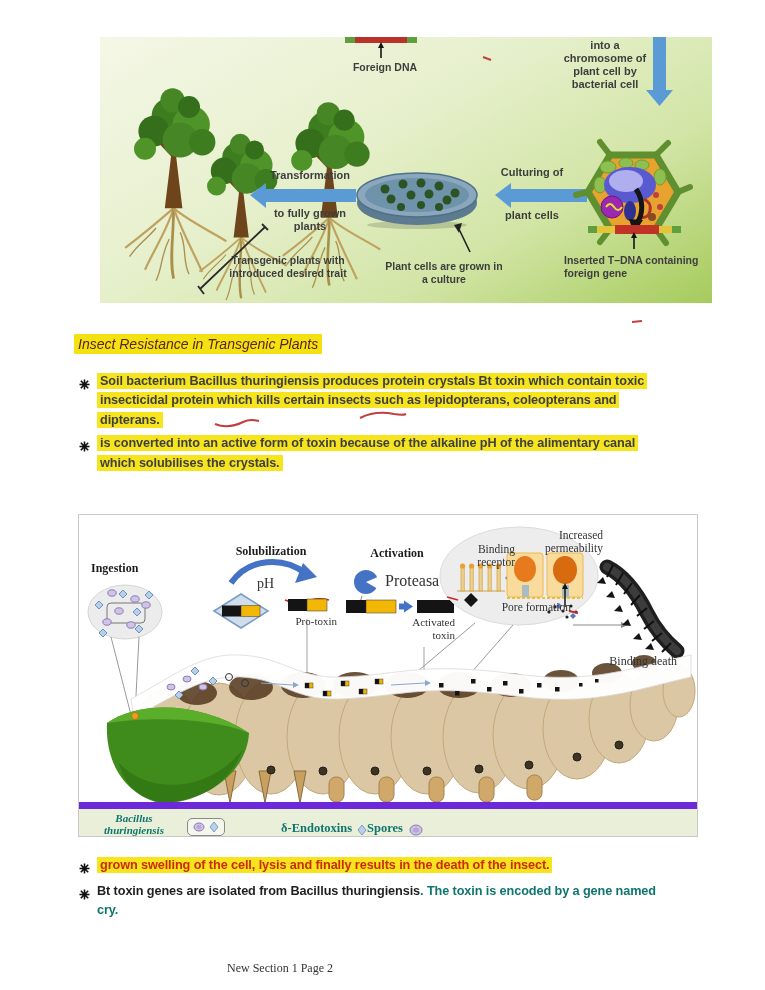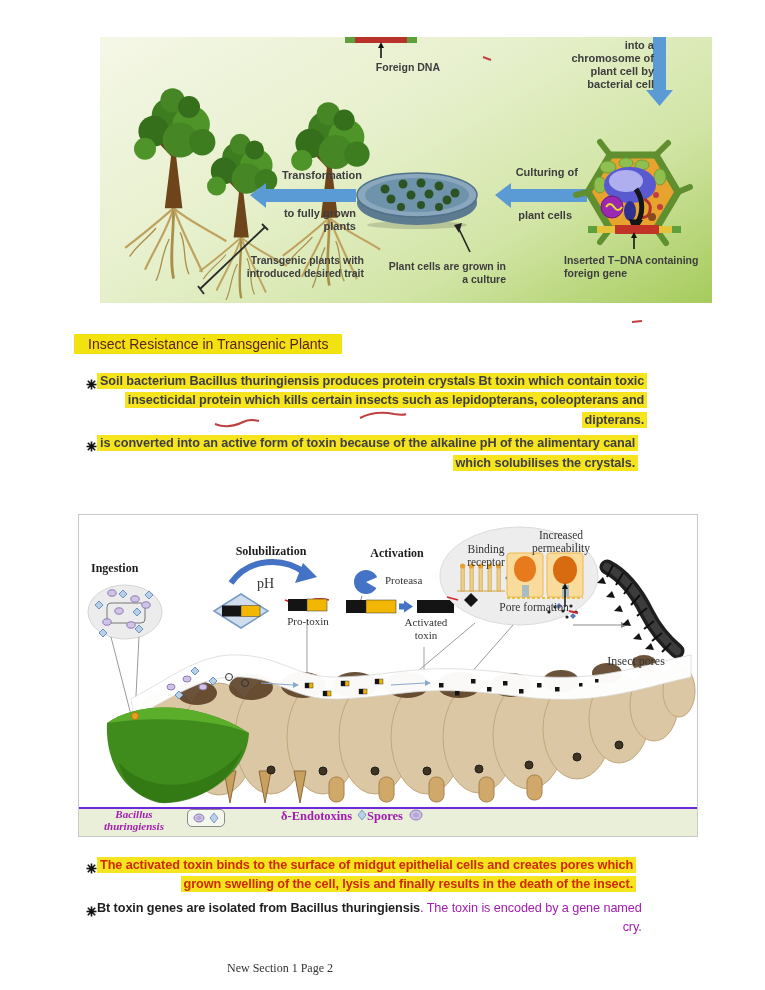--- a/index.html
+++ b/index.html
@@ -4,50 +4,50 @@
 <style>
   html,body{margin:0;padding:0;}
   body{width:765px;height:990px;background:#ffffff;position:relative;
        font-family:"Liberation Sans",sans-serif;overflow:hidden;}
   .abs{position:absolute;}
   
   #fig1{left:100px;top:37px;width:612px;height:266px;
         background:linear-gradient(150deg,#f4f7e6 0%,#e7f0cd 40%,#d2e5a6 70%,#a6cb5c 100%);}
   #fig1 svg.art{position:absolute;left:0;top:0;}
   .f1label{position:absolute;font-weight:bold;color:#3d3d3d;font-size:10.5px;
-           line-height:13px;text-align:right;}
+           line-height:13px;text-align:center;}
   
   #fig2{left:78px;top:514px;width:618px;height:321px;background:#ffffff;
         border:1px solid #c9c9c9;}
   #fig2 svg.art{position:absolute;left:0;top:0;}
   .f2title{position:absolute;font-family:"Liberation Serif",serif;font-weight:bold;
            color:#1c1c1c;font-size:12px;text-align:center;}
   .f2label{position:absolute;font-family:"Liberation Serif",serif;color:#333;
-           font-size:11.5px;line-height:13px;text-align:center;}
+           font-size:11.5px;line-height:13px;text-align:right;}
   
   .legend{position:absolute;left:0;right:0;bottom:0;height:27px;background:#e9efd9;
-          border-top:2px solid #6d28d9;display:flex;align-items:flex-start;
-          font-family:"Liberation Serif",serif;color:#a21caf;}
+          border-top:7px solid #6d28d9;display:flex;align-items:flex-end;
+          font-family:"Liberation Serif",serif;color:#0f766e;}
   .legend .bac{font-style:italic;font-weight:bold;font-size:11px;line-height:11.5px;
                text-align:center;width:94px;margin-left:8px;}
   .legend .ibox{display:flex;align-items:center;gap:4px;border:1px solid #8a8a8a;
                 border-radius:5px;padding:2px 5px;margin-left:6px;background:rgba(255,255,255,.5);}
   .legend .litem{font-weight:bold;font-size:12.5px;}
   
   .heading{position:absolute;left:74px;top:336px;font-size:14px;color:#5e2121;}
-  .heading .hl{background:#f2e20f;padding:2px 14px;}
-  .bullet-item{display:flex;margin-bottom:4px;text-align:right;}
+  .heading .hl{background:#f2e20f;padding:2px 4px;font-style:italic;}
+  .bullet-item{display:flex;margin-bottom:4px;}
   .bullet-glyph{flex:0 0 22px;width:22px;padding-top:4px;padding-left:4px;box-sizing:border-box;}
   .bline{height:19.4px;line-height:19.4px;white-space:nowrap;font-weight:bold;
          font-size:12.7px;letter-spacing:-0.1px;color:#3f3f3f;}
   .bline .hl{background:#f6e41f;padding:1px 3px;}
   .red-text .bline{color:#ce2a00;}
   .plain .bline{color:#3f3f3f;}
   .b4bold{color:#1f1f1f;font-weight:bold;}
-  .b4reg{font-weight:normal;color:#a21caf;}
+  .b4reg{font-weight:bold;color:#0f766e;}
   .footer{position:absolute;left:180px;top:961px;width:200px;text-align:center;
           font-family:"Liberation Serif",serif;font-size:12px;color:#333;}
   .penmark{position:absolute;}
 </style>
 </head>
 <body>
 
 <div class="abs" style="inset:0">
 
   <div id="fig1" class="abs">
@@ -461,26 +461,26 @@
         <path d="M40,248 C70,280 130,278 164,234 C150,272 112,290 80,288 C56,282 44,266 40,248 Z" fill="#2f7212" opacity="0.7"></path>
         <circle cx="56" cy="201" r="3.5" fill="#e8a020" stroke="#b87810"></circle>
       </g>
     </svg>
 
     <div class="f2title" style="left:12px;top:46px;width:90px;text-align:left">Ingestion</div>
     <div class="f2title" style="left:127px;top:29px;width:130px">Solubilization</div>
     <div class="f2label" style="left:178px;top:62px;font-size:14px">pH</div>
     <div class="f2label" style="left:200px;top:100px;width:58px;font-size:11px">Pro-toxin</div>
     <div class="f2title" style="left:268px;top:31px;width:100px">Activation</div>
-    <div class="f2label" style="left:306px;top:59px;font-size:11px">Proteasa</div>
+    <div class="f2label" style="left:306px;top:59px;font-size:16px">Proteasa</div>
     <div class="f2label" style="left:318px;top:101px;width:58px;font-size:11px">Activated toxin</div>
     <div class="f2label" style="left:378px;top:28px;width:58px">Binding receptor</div>
     <div class="f2label" style="left:440px;top:14px;width:84px">Increased permeability</div>
     <div class="f2label" style="left:418px;top:86px;width:74px">Pore formation</div>
-    <div class="f2label" style="left:516px;top:140px;width:82px;font-size:12px">Insect pores</div>
+    <div class="f2label" style="left:516px;top:140px;width:82px;font-size:12px">Binding death</div>
 
     <div class="legend">
       <div class="bac">Bacillus thuringiensis</div>
       <span class="ibox">
         <svg width="12" height="10">
           <ellipse cx="6" cy="5" rx="5" ry="4" fill="#cdc2e6" stroke="#8f7bb5"></ellipse>
           <ellipse cx="6" cy="5" rx="2.5" ry="2" fill="#b5a6d6"></ellipse>
         </svg>
         <svg width="10" height="12">
           <polygon points="5,1 9,6 5,11 1,6" fill="#bcd0ea" stroke="#7a9cc4"></polygon>
@@ -505,21 +505,20 @@
             <g stroke="#111" stroke-width="1.6">
           <line x1="5.5" y1="0.5" x2="5.5" y2="10.5"></line>
               <line x1="0.5" y1="5.5" x2="10.5" y2="5.5"></line>
           <line x1="1.8" y1="1.8" x2="9.2" y2="9.2"></line>
               <line x1="9.2" y1="1.8" x2="1.8" y2="9.2"></line>
         </g>
             <circle cx="5.5" cy="5.5" r="2.2" fill="#111"></circle>
           </svg>
       </span>
       <div>
-        <div class="bline"><span class="hl">The activated toxin binds to the surface of midgut epithelial cells and creates pores which</span></div>
         <div class="bline"><span class="hl">grown swelling of the cell, lysis and finally results in the death of the insect.</span></div>
       </div>
     </div>
     <div class="bullet-item plain">
       <span class="bullet-glyph">
         <svg width="11" height="11" viewBox="0 0 11 11">
             <g stroke="#111" stroke-width="1.6">
           <line x1="5.5" y1="0.5" x2="5.5" y2="10.5"></line>
               <line x1="0.5" y1="5.5" x2="10.5" y2="5.5"></line>
           <line x1="1.8" y1="1.8" x2="9.2" y2="9.2"></line>

